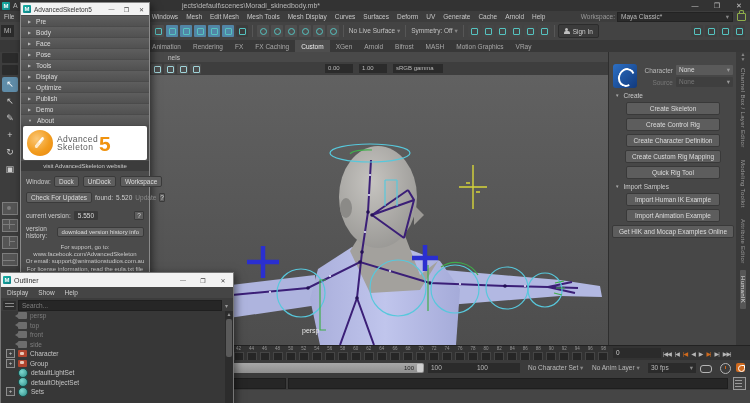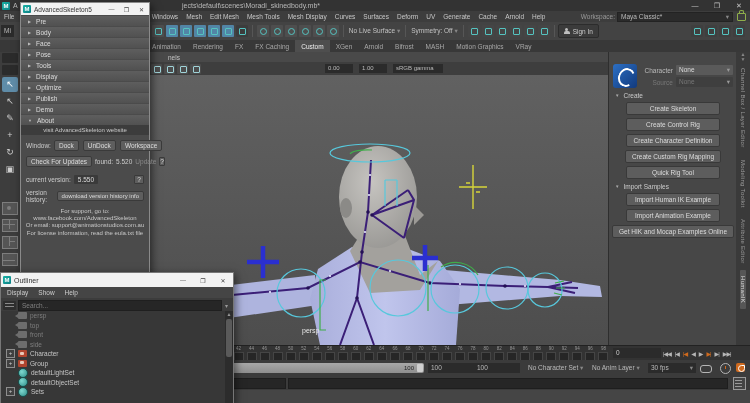--- a/index.html
+++ b/index.html
@@ -634,20 +634,28 @@
         <div class="asrow">
           <span>Publish</span>
         </div>
         <div class="asrow">
           <span>Demo</span>
         </div>
       </div>
     <div class="asrow open">
         <span>About</span>
       </div>
+    <div class="aslogo">
+      <span class="bone"></span>
+      <span class="logotext">
+        <span>Advanced</span><br>
+        <span>Skeleton</span>
+      </span>
+      <span class="logo5">5</span>
+    </div>
     <div class="asweb">visit AdvancedSkeleton website</div>
     <div class="asflex">
       <span>Window:</span>
       <span class="row" style="gap:4px;">
 
       <span class="asbtn">Dock</span>
           <span class="asbtn">UnDock</span>
           <span class="asbtn">Workspace</span>
         </span>
     </div>

